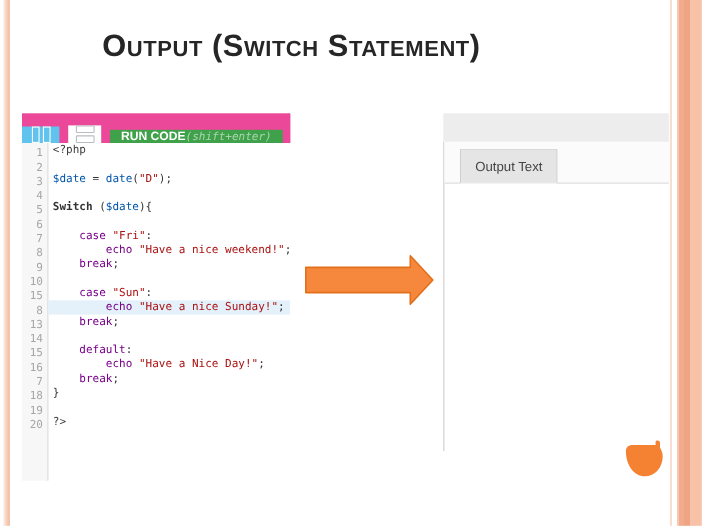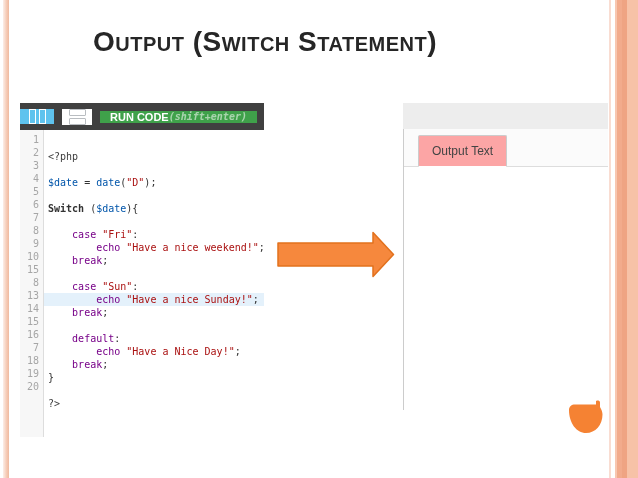--- a/index.html
+++ b/index.html
@@ -23,49 +23,49 @@
       #f7c2a7 18px,#f7c2a7 29px);
   }
   
   .title{
     position:absolute;left:0;top:26px;width:530px;text-align:center;
     font-variant:small-caps;font-weight:700;font-size:28px;letter-spacing:.5px;
     color:#262626;
   }
   
   .editor{position:absolute;left:20px;top:103px;width:244px;height:334px;}
-  .toolbar{display:flex;align-items:center;height:27px;background:#404040;}
+  .toolbar{display:flex;align-items:flex-end;height:27px;background:#ec4899;}
   .btn-cols{
     width:34px;background:#5fc3ee;display:flex;align-items:center;justify-content:center;gap:3px;
     margin-right:8px;cursor:pointer;
   }
   .btn-cols i{display:block;width:5px;height:13px;border:1.5px solid #fff;}
   .btn-rows{
     width:30px;background:#ffffff;display:flex;flex-direction:column;align-items:center;justify-content:center;gap:2px;
     margin-right:8px;cursor:pointer;
   }
   .btn-rows i{display:block;width:15px;height:5px;border:1.5px solid #b9bdc1;border-radius:1px;background:#fff;}
   .btn-run{
     background:#3fa14a;color:#fff;display:flex;align-items:center;padding:0 10px;cursor:pointer;
     font-size:11px;font-weight:bold;white-space:nowrap;
   }
   .btn-run .hint{
-    font-family:"DejaVu Sans Mono",monospace;font-style:italic;font-weight:bold;
+    font-family:"DejaVu Sans Mono",monospace;font-style:italic;font-weight:normal;
     color:rgba(255,255,255,.55);margin-left:0;font-size:10px;
   }
   .toolbar-fill{flex:1;background:#ececec;}
   .code-wrap{display:flex;height:307px;background:#fff;}
   .gutter{
     width:24px;background:#f7f7f7;border-right:1px solid #ddd;
     font-family:"DejaVu Sans Mono",monospace;font-size:10px;line-height:13px;
     color:#a6a6a6;text-align:right;padding:3px 4px 0 0;box-sizing:border-box;
   }
   .code-lines{
     flex:1;font-family:"DejaVu Sans Mono",monospace;font-size:10px;line-height:13px;
-    padding-top:20px;white-space:pre;overflow:hidden;
+    padding-top:0;white-space:pre;overflow:hidden;
   }
   .code-line{height:13px;padding-left:4px;}
   .code-line.hl{background:#e4f1fb;}
   .tok-plain{color:#333}
   .tok-meta{color:#3d3d3d}
   .tok-var{color:#0055aa}
   .tok-fn{color:#0055aa}
   .tok-str{color:#aa1111}
   .tok-kw{color:#770088}
   .tok-kw2{color:#333;font-weight:bold}
@@ -78,21 +78,21 @@
     border-left:1px solid #ccc;height:281px;background:#fff;box-sizing:border-box;
   }
   .tabs{
     display:flex;align-items:flex-end;padding:6px 0 0 14px;border-bottom:1px solid #ddd;
     background:#fbfbfb;height:31px;box-sizing:content-box;
   }
   .tab{
     font-size:12px;padding:8px 13px;cursor:pointer;color:#3276b1;margin-bottom:-1px;
   }
   .tab.active{
-    background:#fca5a5;color:#444;border:1px solid #ccc;border-bottom:1px solid #fff;
+    background:#e5e5e5;color:#444;border:1px solid #ccc;border-bottom:1px solid #fff;
     border-radius:2px 2px 0 0;
     text-align:center;
   }
   .out-text{
     font-family:"DejaVu Sans Mono",monospace;font-size:11px;color:#222;
     padding:10px 8px;letter-spacing:1px;
   }
   
   .blob{position:absolute;left:567px;top:400px;width:40px;height:40px;}
 </style>

